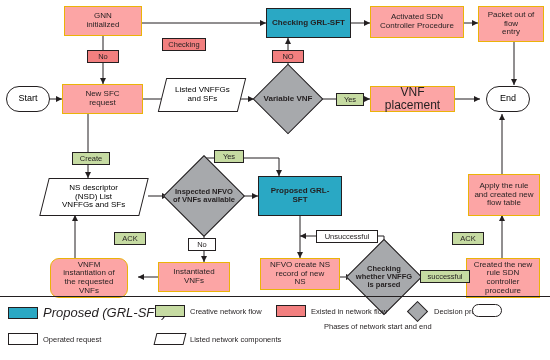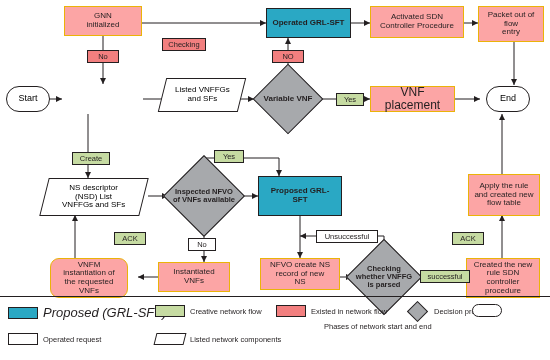--- a/index.html
+++ b/index.html
@@ -96,35 +96,38 @@
 
       <path d="M384,251 L384,236 L300,236" marker-end="url(#ar)"></path>
     </g>
   </svg>
 
   <div class="node rect" style="left:64px;top:6px;width:78px;height:30px;font-size:8px;">
     <span class="lbl" id="n0">GNN<br>initialized</span>
   </div>
 
   <div class="node teal" style="left:266px;top:8px;width:85px;height:30px;font-size:8px;font-weight:bold;">
-    <span class="lbl" id="n1">Operated GRL-SFT</span>
+    <span class="lbl" id="n1">Checking GRL-SFT</span>
   </div>
 
   <div class="node rect" style="left:370px;top:6px;width:94px;height:32px;font-size:8px;">
     <span class="lbl" id="n2">Activated SDN<br>Controller Procedure</span>
   </div>
 
   <div class="node rect" style="left:478px;top:6px;width:66px;height:36px;font-size:8px;">
     <span class="lbl" id="n3">Packet out of flow<br>entry</span>
   </div>
 
   <div class="node stadium" style="left:6px;top:86px;width:44px;height:26px;font-size:9px;">
     <span class="lbl" id="n4">Start</span>
   </div>
 
+  <div class="node rect" style="left:62px;top:84px;width:81px;height:30px;font-size:8px;">
+    <span class="lbl" id="n5">New SFC<br>request</span>
+  </div>
 
   <div class="node" style="left:162px;top:78px;width:80px;height:34px;font-size:8px;
        background:#ffffff;border:1px solid #231f20;transform:skewX(-14deg);">
     <span class="lbl" style="transform:skewX(14deg);" id="n6">Listed VNFFGs<br>and SFs</span>
   </div>
 
   <div class="diamond" style="left:254px;top:70px;width:68px;height:58px;">
     <div class="dshape" style="left:9px;top:4px;width:50px;height:50px;"></div>
     <div class="dtext" style="font-size:8px;">
       <span class="lbl" id="n7">Variable VNF</span>

